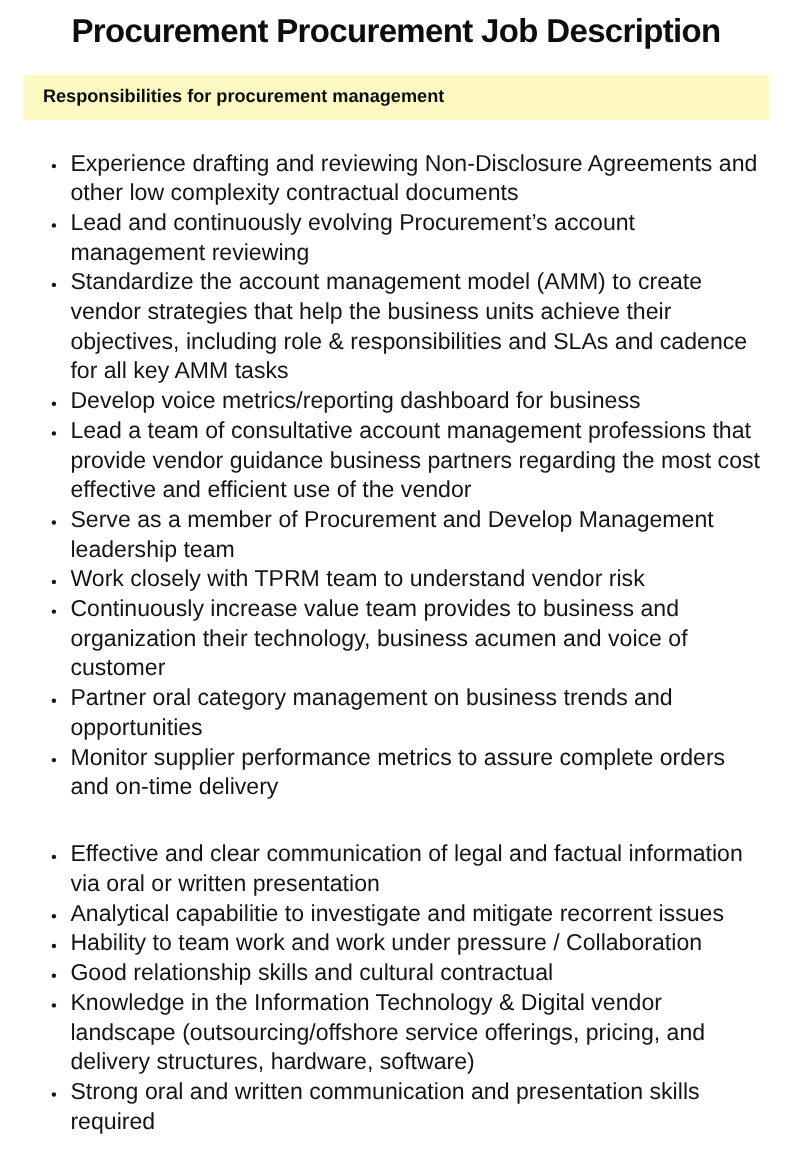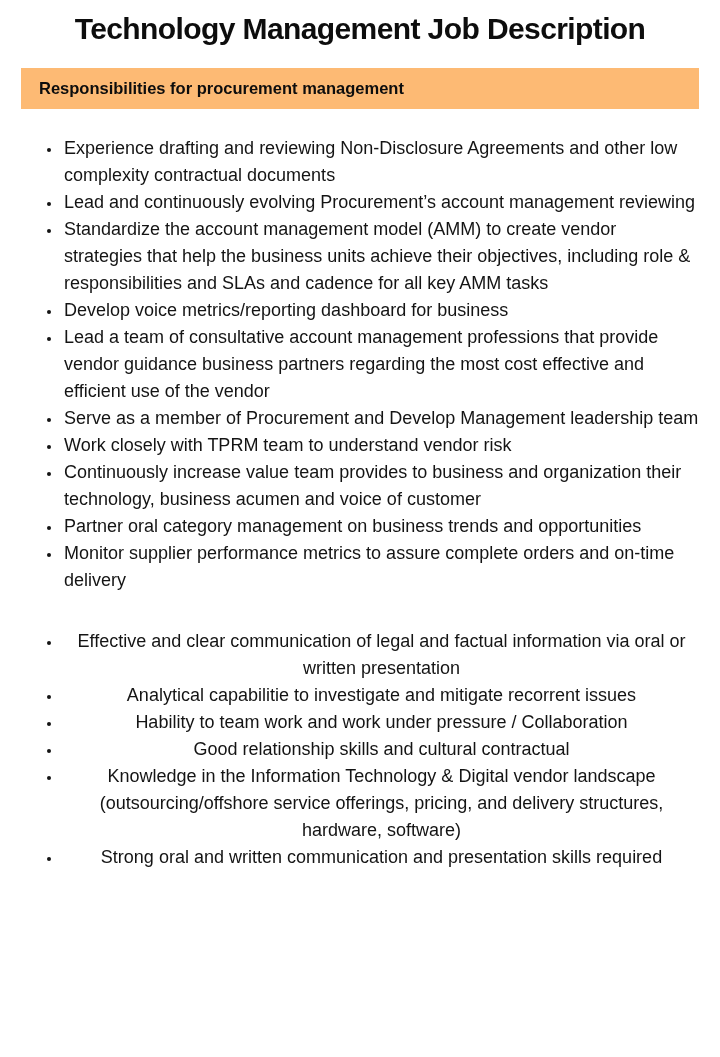--- a/index.html
+++ b/index.html
@@ -26,53 +26,52 @@
     text-align: center;
     margin: 6px 0 20px 0;
     color: #0d0d0d;
   }
   .intro {
     font-size: 16.5px;
     line-height: 27px;
     margin: 0 0 20px 0;
   }
   .section-heading {
-    background: #fdba74;
+    background: #fef9c3;
     font-weight: bold;
     font-size: 16.5px;
     line-height: 17px;
     padding: 12px 18px;
     margin: 0 0 12px 0;
     color: #0d0d0d;
   }
   ul.bullet-list {
     margin: 26px 0 34px 0;
     padding: 0 0 0 41px;
     list-style: disc;
   }
   ul.bullet-list li {
-    font-size: 18px;
+    font-size: 21px;
     line-height: 27px;
     padding-left: 2px;
     margin: 0;
   }
   ul.bullet-list li::marker {
     font-size: 14px;
   }
   .section:last-child ul.bullet-list {
     margin-bottom: 0;
-    text-align: center;
   }
 </style>
 </head>
 <body>
 
 <div class="page">
 
-  <h1 class="doc-title">Technology Management Job Description</h1>
+  <h1 class="doc-title">Procurement Procurement Job Description</h1>
 
 
   <div class="section">
     <div class="section-heading">Responsibilities for procurement management</div>
 
     <ul class="bullet-list">
       <li>Experience drafting and reviewing Non-Disclosure Agreements and other low complexity contractual documents</li>
       <li>Lead and continuously evolving Procurement’s account management reviewing</li>
       <li>Standardize the account management model (AMM) to create vendor strategies that help the business units achieve their objectives, including role &amp; responsibilities and SLAs and cadence for all key AMM tasks</li>
       <li>Develop voice metrics/reporting dashboard for business</li>

